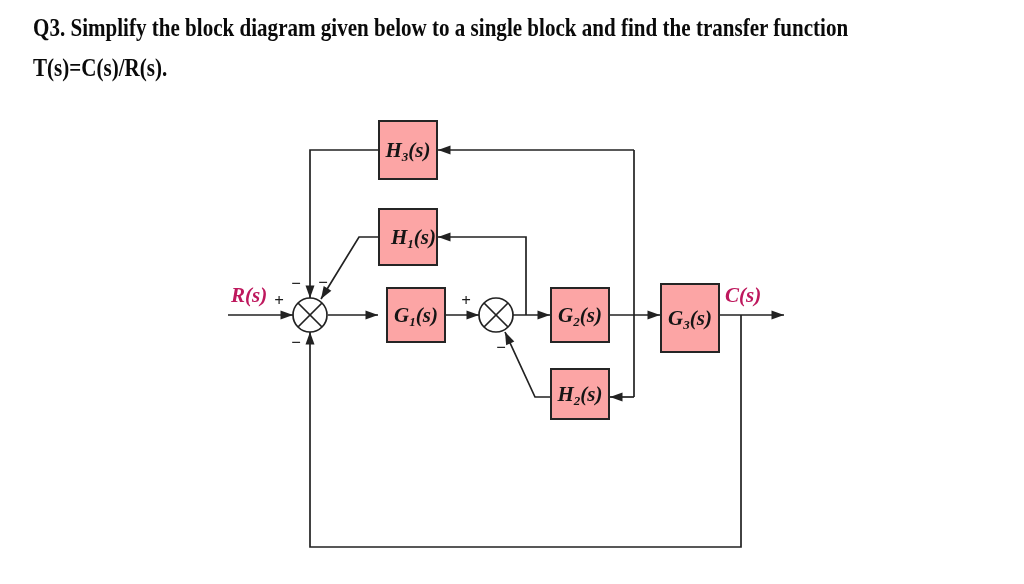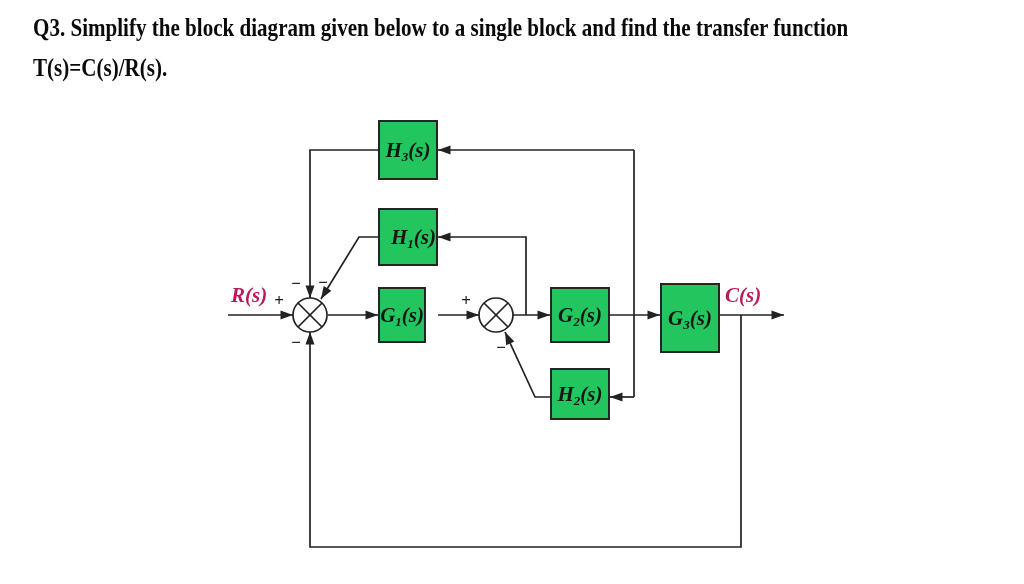--- a/index.html
+++ b/index.html
@@ -36,42 +36,42 @@
     width: 1024px;
     height: 584px;
   }
   .wires-svg {
     position: absolute;
     left: 0; top: 0;
   }
   .block {
     position: absolute;
     box-sizing: border-box;
-    background: #22c55e;
+    background: #fca5a5;
     border: 2px solid #252525;
     display: flex;
     align-items: center;
     justify-content: center;
   }
   .block-label {
     font-style: italic;
     font-weight: bold;
     font-size: 21px;
     color: #151515;
     white-space: nowrap;
     line-height: 1;
   }
   .block-label sub {
     font-size: 13px;
     line-height: 0;
     vertical-align: -4px;
   }
   .b-h3 { left: 378px; top: 120px; width: 60px; height: 60px; }
   .b-h1 { left: 378px; top: 208px; width: 60px; height: 58px; justify-content: flex-end; }
-  .b-g1 { left: 378px; top: 287px; width: 48px; height: 56px; justify-content: flex-end; }
+  .b-g1 { left: 386px; top: 287px; width: 60px; height: 56px; }
   .b-g2 { left: 550px; top: 287px; width: 60px; height: 56px; }
   .b-g3 { left: 660px; top: 283px; width: 60px; height: 70px; }
   .b-h2 { left: 550px; top: 368px; width: 60px; height: 52px; }
 
   .sig-label {
     position: absolute;
     font-style: italic;
     font-weight: bold;
     font-size: 21px;
     color: #be185d;

